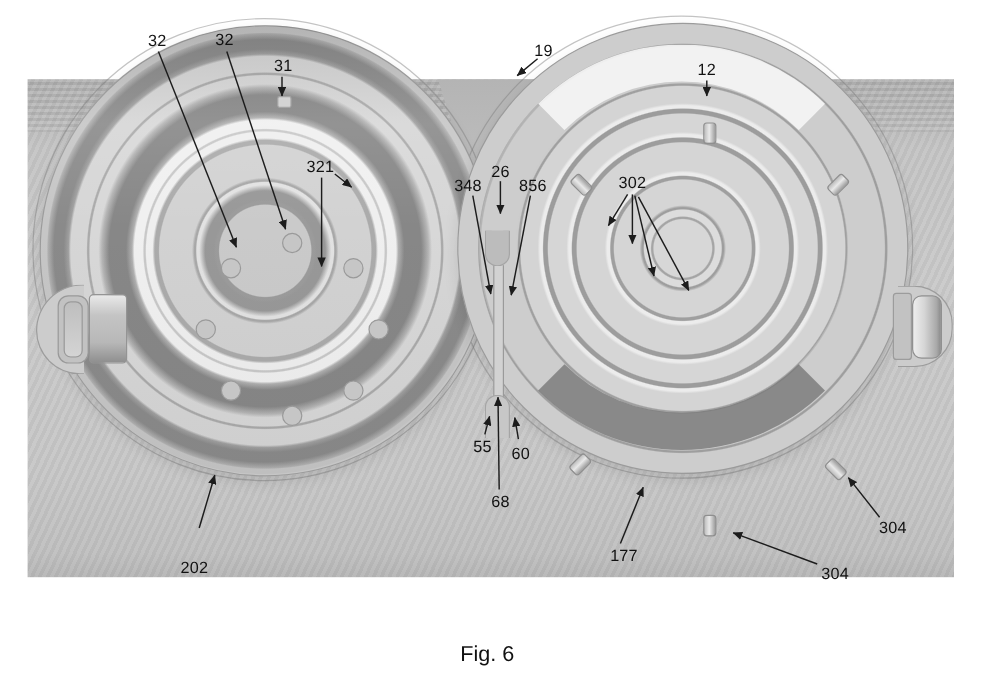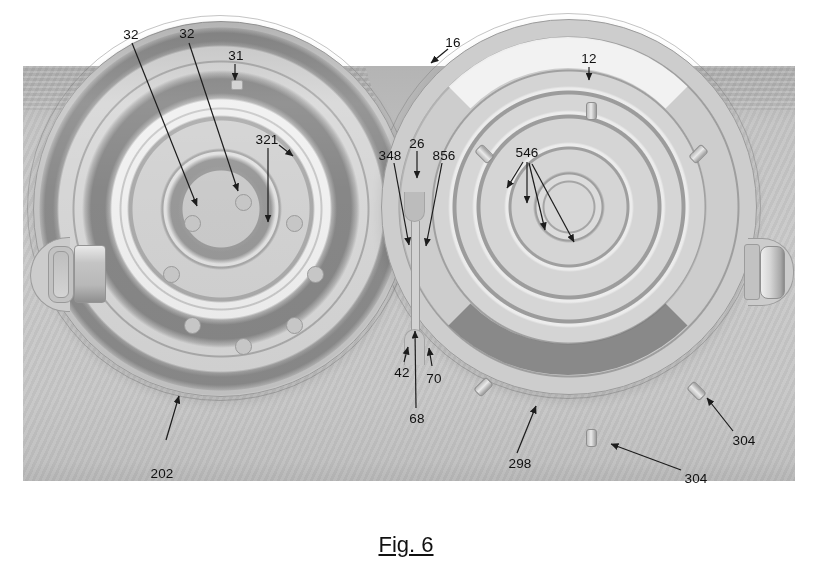--- a/index.html
+++ b/index.html
@@ -123,21 +123,21 @@
   #latch-right-tab{left:760px;top:246px;width:25px;height:53px;border:1px solid #909090;border-radius:8px;
     background:linear-gradient(90deg,#eeeeee,#d6d6d6 40%,#a8a8a8 85%,#8a8a8a);box-sizing:border-box;}
   
   #leads{position:absolute;left:0;top:0;pointer-events:none;}
   .ref{
     position:absolute;transform:translate(-50%,-50%);
     font-size:13.5px;color:#111;white-space:nowrap;letter-spacing:.2px;
   }
   #caption{
     position:absolute;left:406px;top:545px;transform:translate(-50%,-50%);
-    font-size:22px;color:#111;text-decoration:underline;
+    font-size:18px;color:#111;
   }
 </style>
 </head>
 <body>
 
 <div id="stage">
 
   <div id="photo">
     <div id="photo-streaks" class="abs"></div>
     <div id="top-wedge" class="abs"></div>
@@ -208,30 +208,30 @@
       <line x1="416" y1="408" x2="415" y2="331" marker-end="url(#ah)"></line>
       <line x1="517" y1="453" x2="536" y2="406" marker-end="url(#ah)"></line>
       <line x1="733" y1="431" x2="707" y2="398" marker-end="url(#ah)"></line>
       <line x1="681" y1="470" x2="611" y2="444" marker-end="url(#ah)"></line>
     </g>
   </svg>
 
   <span class="ref" style="left:131px;top:34px">32</span>
   <span class="ref" style="left:187px;top:33px">32</span>
   <span class="ref" style="left:236px;top:55px">31</span>
-  <span class="ref" style="left:453px;top:42px">16</span>
+  <span class="ref" style="left:453px;top:42px">19</span>
   <span class="ref" style="left:589px;top:58px">12</span>
   <span class="ref" style="left:267px;top:139px">321</span>
   <span class="ref" style="left:390px;top:155px">348</span>
   <span class="ref" style="left:417px;top:143px">26</span>
   <span class="ref" style="left:444px;top:155px">856</span>
-  <span class="ref" style="left:527px;top:152px">546</span>
+  <span class="ref" style="left:527px;top:152px">302</span>
   <span class="ref" style="left:162px;top:473px">202</span>
-  <span class="ref" style="left:402px;top:372px">42</span>
-  <span class="ref" style="left:434px;top:378px">70</span>
+  <span class="ref" style="left:402px;top:372px">55</span>
+  <span class="ref" style="left:434px;top:378px">60</span>
   <span class="ref" style="left:417px;top:418px">68</span>
-  <span class="ref" style="left:520px;top:463px">298</span>
+  <span class="ref" style="left:520px;top:463px">177</span>
   <span class="ref" style="left:744px;top:440px">304</span>
   <span class="ref" style="left:696px;top:478px">304</span>
 
   <div id="caption">Fig. 6</div>
 
 </div>
 
 </body></html>

